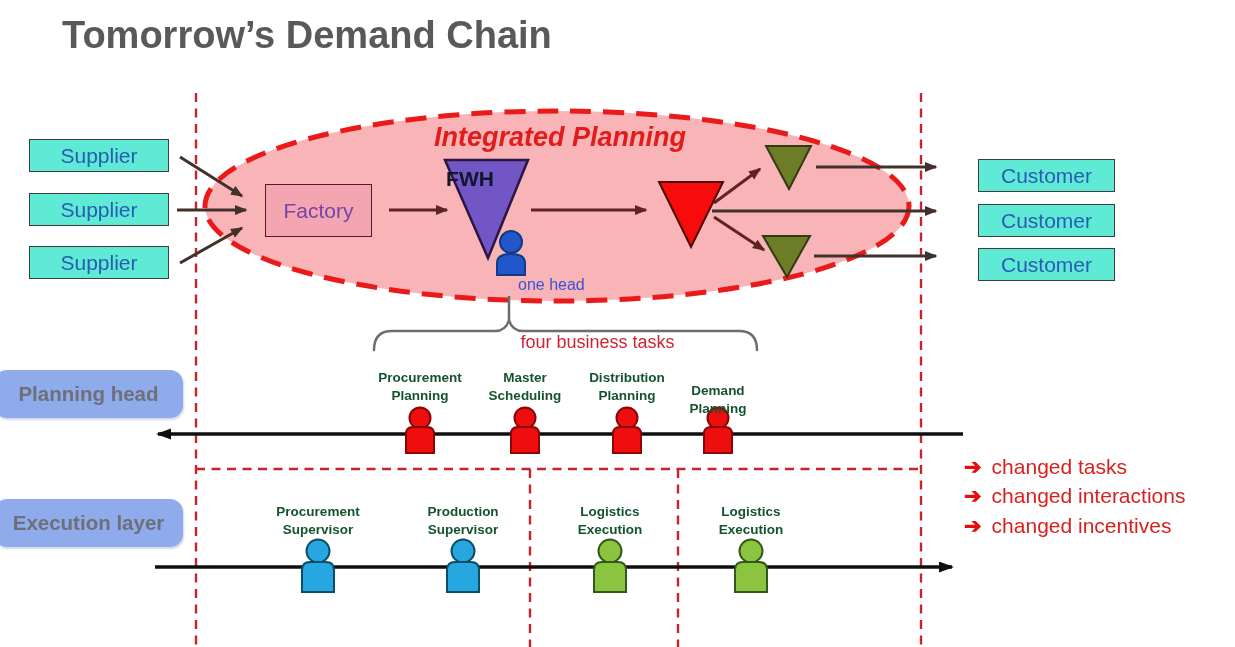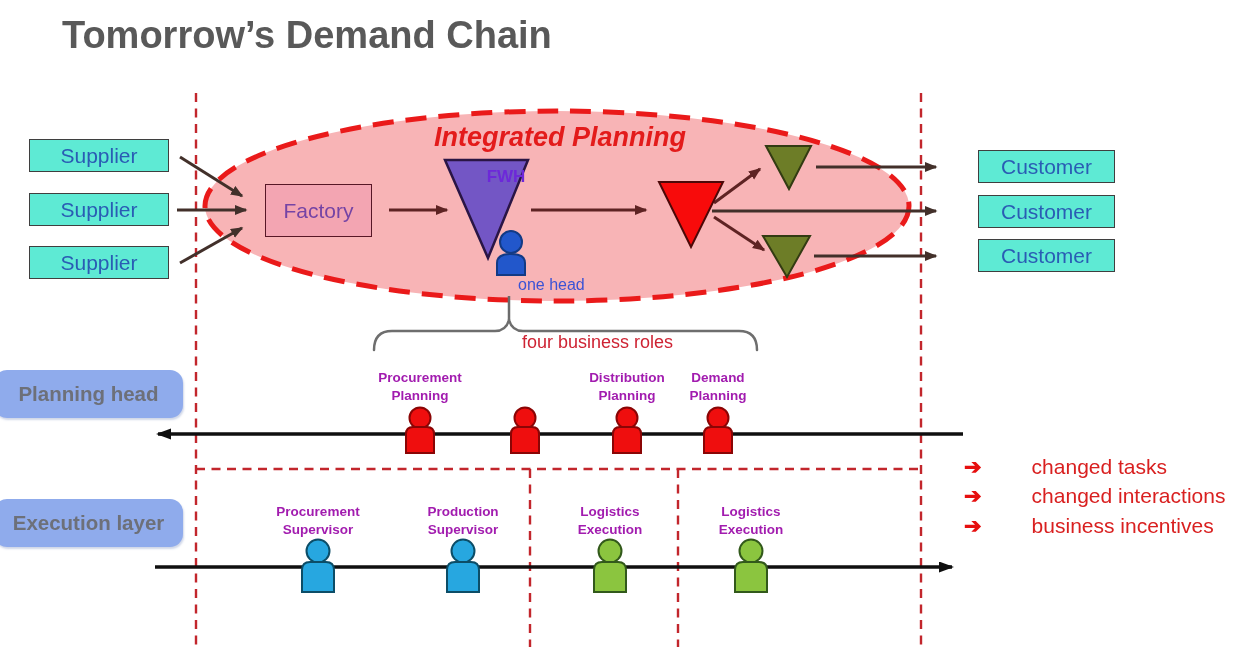--- a/index.html
+++ b/index.html
@@ -11,53 +11,53 @@
   .page-title{
     left:62px; top:14px; font-size:38px; font-weight:bold; color:#595959;
     letter-spacing:0px; white-space:nowrap;
   }
   .diagram-layer{left:0; top:0; width:1235px; height:647px;}
   .io-box{
     width:140px; height:33px; background:#5eead4; border:1.6px solid #3f3f3f;
     display:flex; align-items:center; justify-content:center;
     font-size:21px; color:#2a5cb4; box-sizing:border-box;
   }
-  .io-box.customer{left:978px; width:137px;}
+  .io-box.customer{left:978px; width:137px;margin-top:9px;}
   .ellipse-title{
     left:407px; top:122px; width:306px; text-align:center;
     font-size:27px; font-weight:bold; font-style:italic; color:#e31b1b; white-space:nowrap;
   }
   .factory-box{
     left:265px; top:184px; width:107px; height:53px;
     background:#f3a5b2; border:1.6px solid #571726; box-sizing:border-box;
     display:flex; align-items:center; justify-content:center;
     font-size:21px; color:#7544a5;
   }
   .fwh-label{
-    left:471px; top:167px; width:70px; text-align:center;
-    font-size:17px; font-weight:bold; color:#6d28d9;
+    left:435px; top:167px; width:70px; text-align:center;
+    font-size:21px; font-weight:bold; color:#0f172a;
   }
   .one-head{left:518px; top:276px; font-size:16px; color:#3b53d5; white-space:nowrap;}
   .four-roles{
     left:495px; top:332px; width:205px; text-align:center;
     font-size:18px; color:#ce2333; white-space:nowrap;
   }
   .role-label{
-    text-align:center; font-size:13.5px; font-weight:bold; color:#a21caf;
+    text-align:center; font-size:13.5px; font-weight:bold; color:#14532d;
     line-height:17.5px; white-space:pre-line;
   }
   .layer-pill{
     left:-6px; width:189px; height:48px; background:#8fabec; border-radius:13px;
     display:flex; align-items:center; justify-content:center;
     font-size:20.5px; font-weight:bold; color:#6d7079;
     box-shadow:1px 2px 2px rgba(120,140,190,0.35);
   }
   .change-row{left:964px; display:flex; align-items:center; white-space:nowrap;}
   .change-bullet{font-size:21px; font-weight:bold; color:#e60f0f; margin-right:10px;}
-  .change-text{font-size:21px; color:#d92020;margin-left:40px;}
+  .change-text{font-size:21px; color:#d92020;}
 </style>
 </head>
 <body>
 
 <div class="slide">
 
   <svg class="abs diagram-layer" width="1235" height="647" viewBox="0 0 1235 647" xmlns="http://www.w3.org/2000/svg">
     <defs>
       <marker id="mh-dark" markerUnits="userSpaceOnUse" markerWidth="14" markerHeight="12" refX="11" refY="5" orient="auto">
           <path d="M0,0 L12.5,5 L0,10 Z" fill="#42302a"></path>
@@ -176,30 +176,32 @@
   <div class="abs io-box customer" style="top:239px;">
     <span>Customer</span>
   </div>
 
   <div class="abs factory-box">
     <span>Factory</span>
   </div>
   <div class="abs ellipse-title">Integrated Planning</div>
   <div class="abs fwh-label">FWH</div>
   <div class="abs one-head">one head</div>
-  <div class="abs four-roles">four business roles</div>
+  <div class="abs four-roles">four business tasks</div>
 
   <div class="abs layer-pill" style="top:370px;">
     <span>Planning head</span>
   </div>
   <div class="abs role-label" style="left:360px; top:369px; width:120px;">Procurement
 Planning</div>
+  <div class="abs role-label" style="left:465px; top:369px; width:120px;">Master
+Scheduling</div>
   <div class="abs role-label" style="left:567px; top:369px; width:120px;">Distribution
 Planning</div>
-  <div class="abs role-label" style="left:658px; top:369px; width:120px;">Demand
+  <div class="abs role-label" style="left:658px; top:382px; width:120px;">Demand
 Planning</div>
 
   <div class="abs layer-pill" style="top:499px;">
     <span>Execution layer</span>
   </div>
   <div class="abs role-label" style="left:253px; top:503px; width:130px;">Procurement
 Supervisor</div>
   <div class="abs role-label" style="left:398px; top:503px; width:130px;">Production
 Supervisor</div>
   <div class="abs role-label" style="left:545px; top:503px; width:130px;">Logistics
@@ -210,16 +212,16 @@
   <div class="abs change-row" style="top:455px;">
     <span class="change-bullet">➔</span>
     <span class="change-text">changed tasks</span>
   </div>
   <div class="abs change-row" style="top:484px;">
     <span class="change-bullet">➔</span>
     <span class="change-text">changed interactions</span>
   </div>
   <div class="abs change-row" style="top:514px;">
     <span class="change-bullet">➔</span>
-    <span class="change-text">business incentives</span>
+    <span class="change-text">changed incentives</span>
   </div>
 
 </div>
 
 </body></html>

